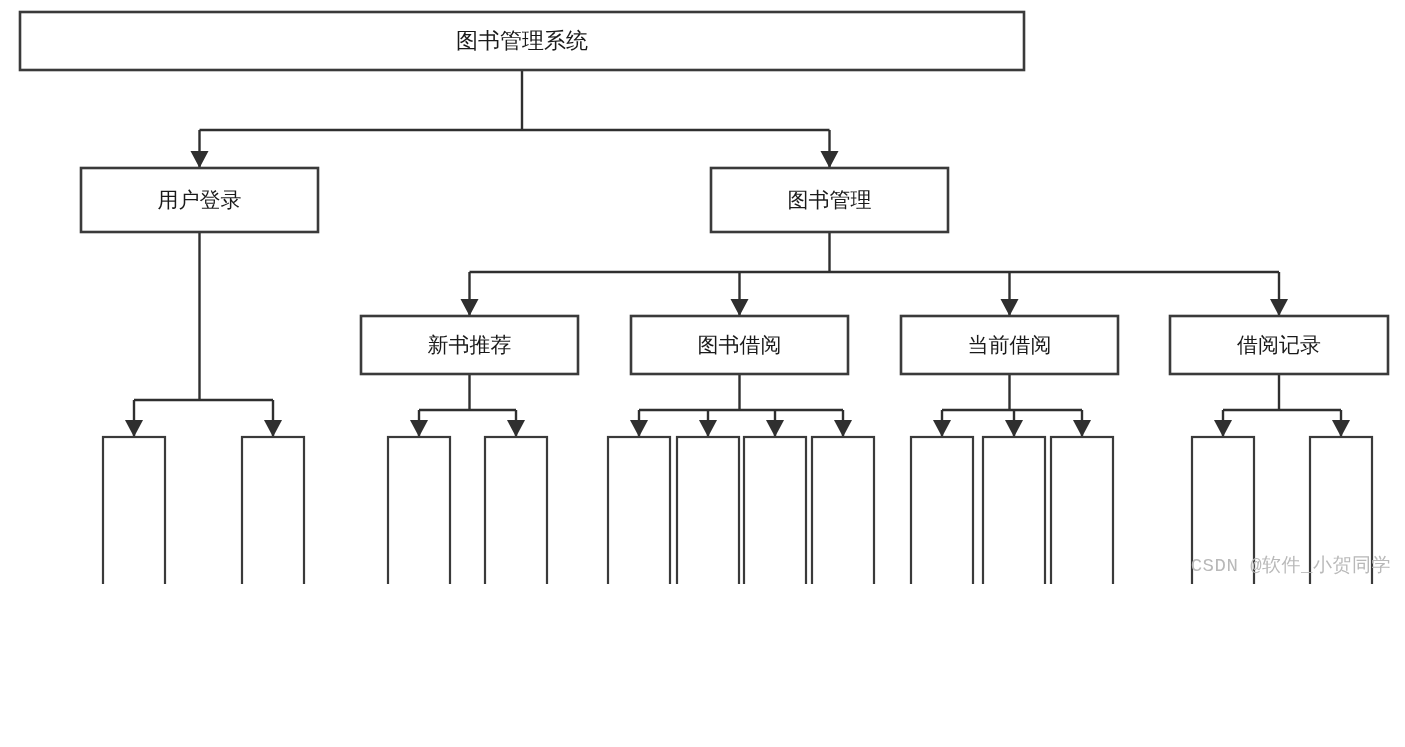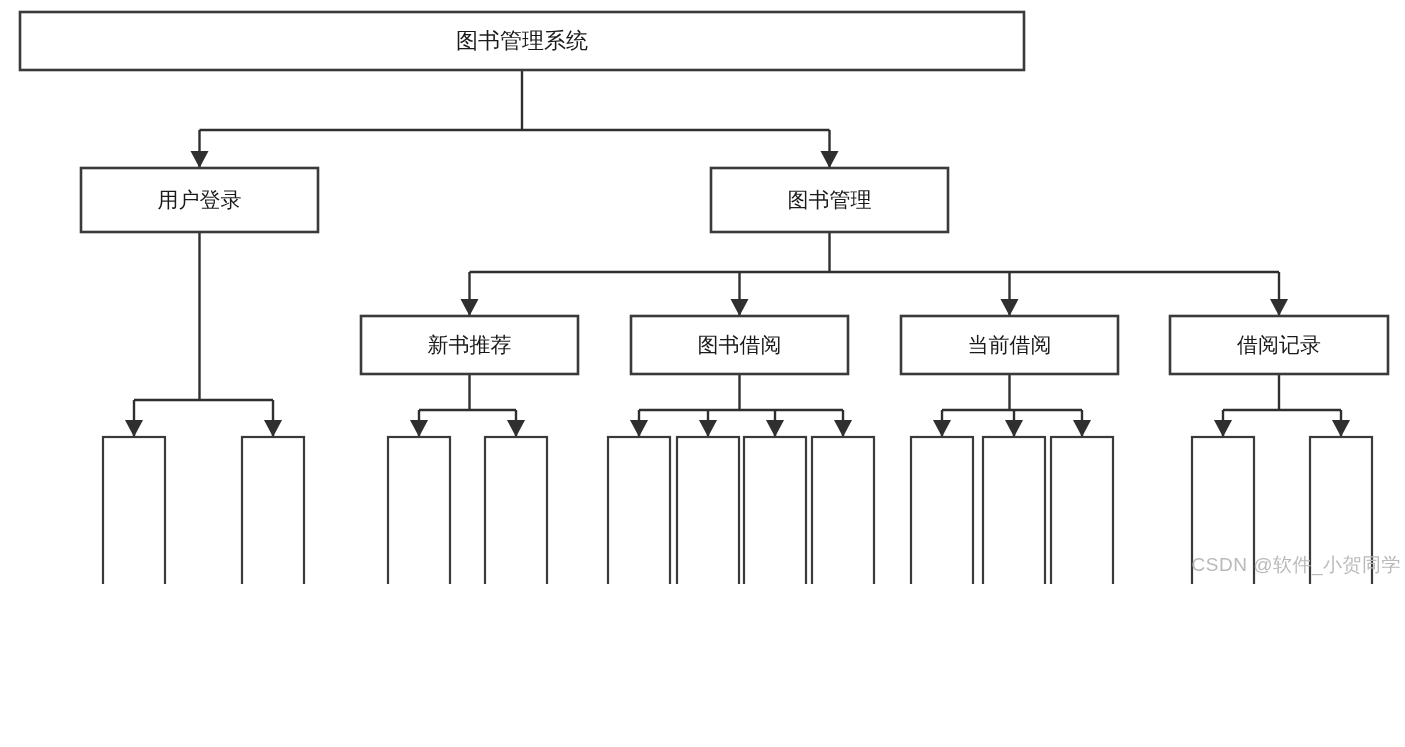--- a/index.html
+++ b/index.html
@@ -72,23 +72,23 @@
     text-align: center;
     display: flex;
     align-items: center;
     justify-content: center;
     white-space: nowrap;
     pointer-events: none;
     user-select: none;
   }
   #watermark {
     position: absolute;
-    right: 4px;
+    right: 14px;
     bottom: 6px;
-    font-family: Liberation Sans, sans-serif;
+    font-family: Liberation Mono, monospace;
     font-size: 19px;
     color: #b9b9b9;
     letter-spacing: 0.5px;
     white-space: nowrap;
   }
 </style>
 </head>
 <body>
 
 <div id="diagram-root">

